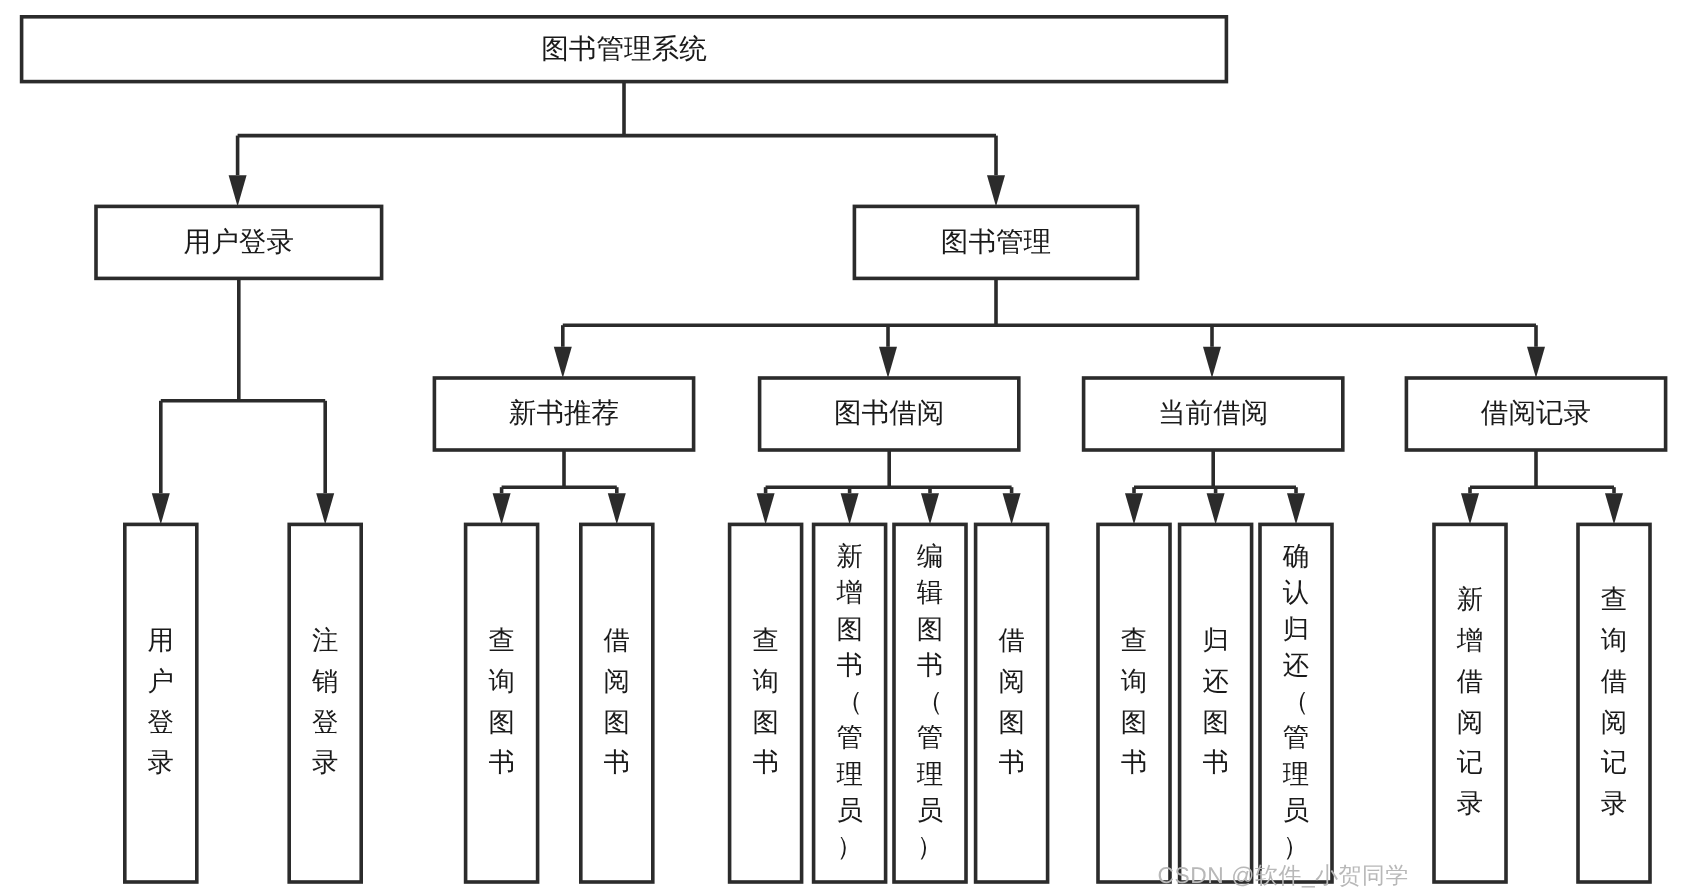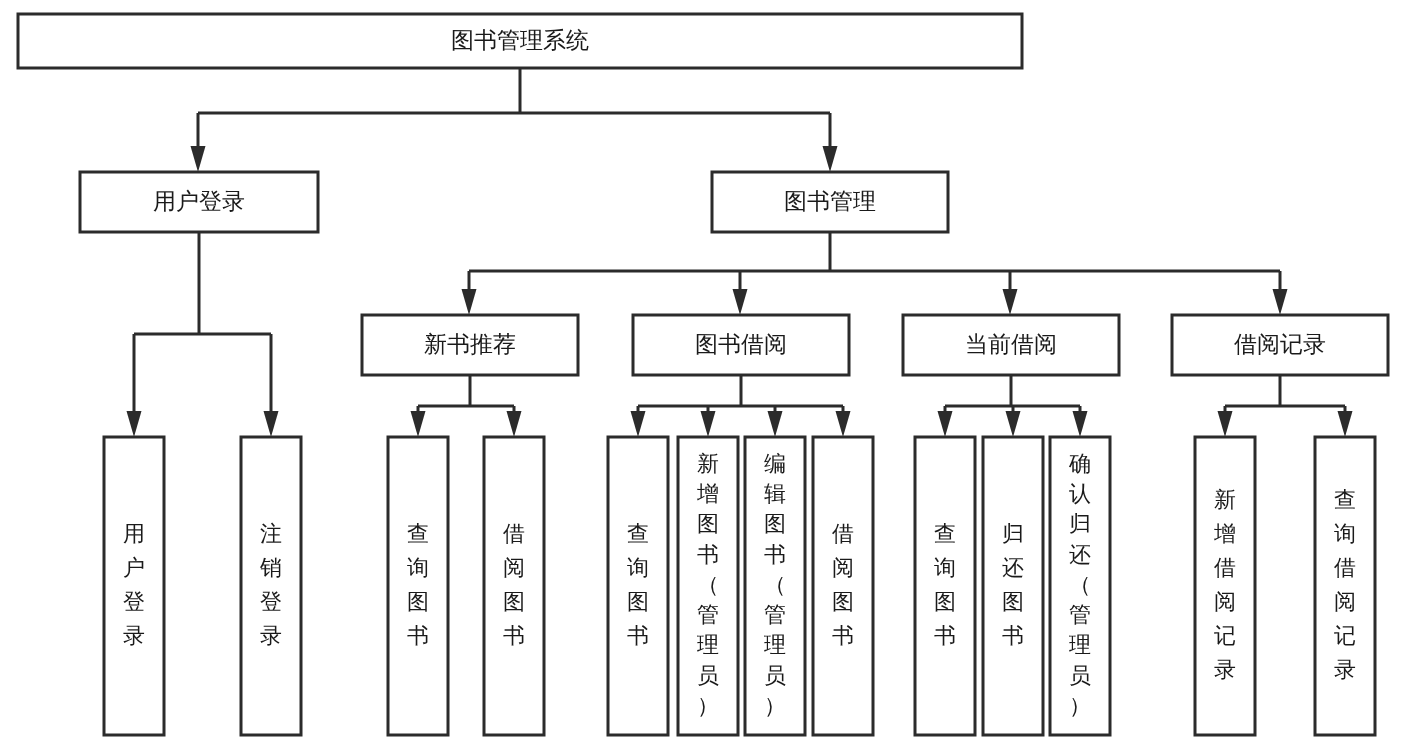--- a/index.html
+++ b/index.html
@@ -215,13 +215,14 @@
         <g>
           <rect x="1195" y="437" width="60" height="298" class="node-box"></rect>
           <text x="1225" y="501" class="node-label-v" font-size="23"><tspan x="1225" y="501.0" dominant-baseline="middle">新</tspan><tspan x="1225" y="535.0" dominant-baseline="middle">增</tspan><tspan x="1225" y="569.0" dominant-baseline="middle">借</tspan><tspan x="1225" y="603.0" dominant-baseline="middle">阅</tspan><tspan x="1225" y="637.0" dominant-baseline="middle">记</tspan><tspan x="1225" y="671.0" dominant-baseline="middle">录</tspan></text>
         </g>
         <g>
           <rect x="1315" y="437" width="60" height="298" class="node-box"></rect>
           <text x="1345" y="501" class="node-label-v" font-size="23"><tspan x="1345" y="501.0" dominant-baseline="middle">查</tspan><tspan x="1345" y="535.0" dominant-baseline="middle">询</tspan><tspan x="1345" y="569.0" dominant-baseline="middle">借</tspan><tspan x="1345" y="603.0" dominant-baseline="middle">阅</tspan><tspan x="1345" y="637.0" dominant-baseline="middle">记</tspan><tspan x="1345" y="671.0" dominant-baseline="middle">录</tspan></text>
         </g>
       </g>
   </svg>
+  <div class="watermark-text">CSDN @软件_小贺同学</div>
 </div>
 
 </body></html>

